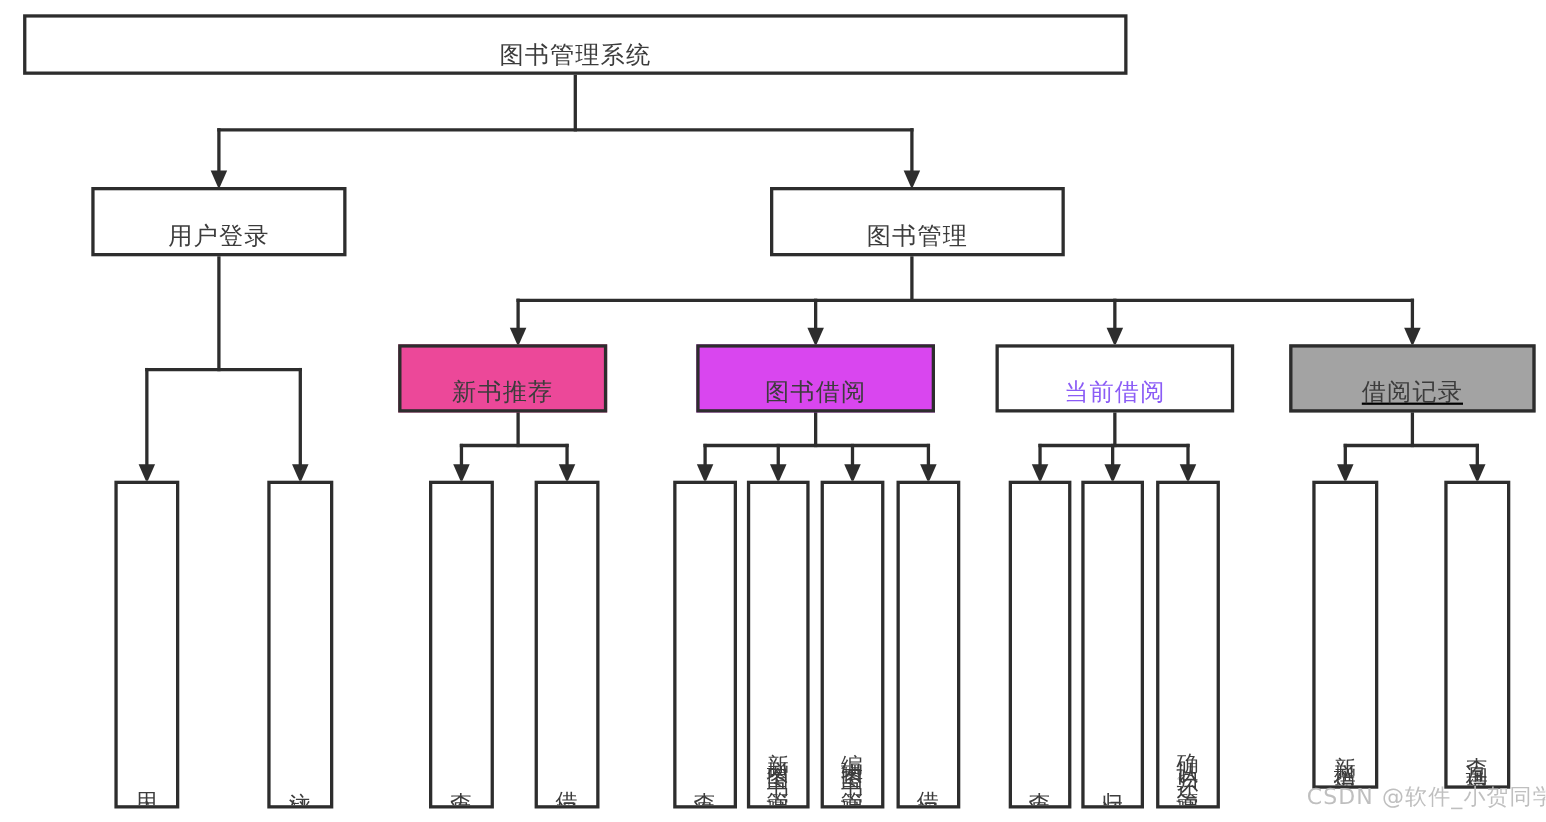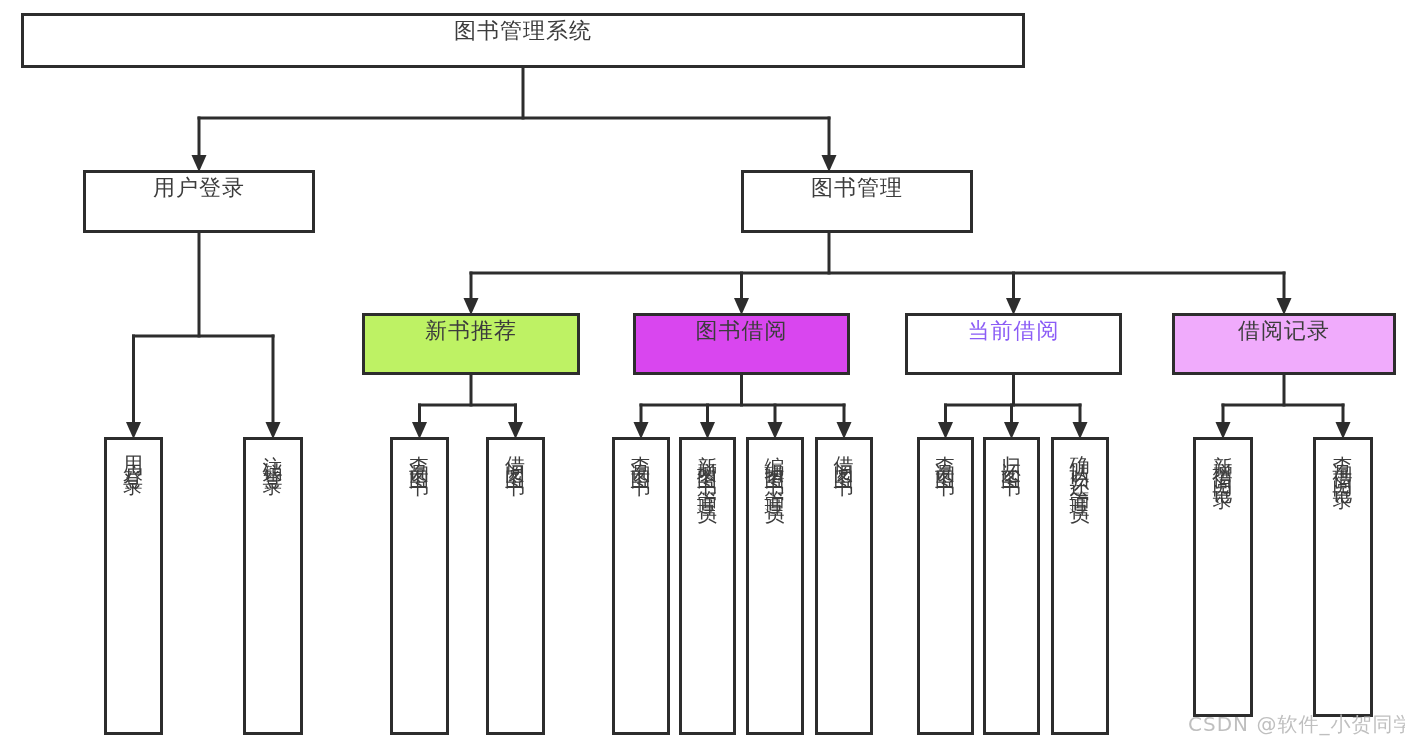--- a/index.html
+++ b/index.html
@@ -4,21 +4,21 @@
 <style>
   html,body{margin:0;padding:0;background:#fff;}
   .stage{
     position:relative;overflow:hidden;background:#fff;
     font-family:"DejaVu Sans","Liberation Sans",sans-serif;
   }
   .stage svg{position:absolute;left:0;top:0;z-index:0;}
   .node{
     position:absolute;box-sizing:border-box;z-index:1;
     border:3px solid #f97316;background:#fff;
-    display:flex;align-items:flex-start;justify-content:center;overflow:hidden;
+    display:flex;align-items:flex-end;justify-content:center;overflow:hidden;
   }
   .node.h .label{
     font-size:22px;color:#3c3c3c;letter-spacing:1px;white-space:nowrap;
   }
   .node.v .label{
     writing-mode:vertical-rl;text-orientation:mixed;
     font-size:20px;color:#3c3c3c;letter-spacing:7px;line-height:1;
   }
   .watermark{
     position:absolute;z-index:5;white-space:nowrap;
@@ -83,33 +83,33 @@
       <line x1="1343" y1="405" x2="1343" y2="427" stroke="#2d2d2d" stroke-width="3" stroke-linecap="square"></line>
       <polygon points="1335.5,422 1350.5,422 1343,439" fill="#2d2d2d"></polygon>
     </svg>
   <div class="watermark" style="left: 1188px; top: 711px; color: rgb(185, 185, 185); font-size: 20px;">CSDN @软件_小贺同学</div>
 <div class="node h" style="left: 21px; top: 13px; width: 1004px; height: 55px; border-color: rgb(45, 45, 45); background: rgb(255, 255, 255);">
       <span class="label" style="color: rgb(60, 60, 60);">图书管理系统</span>
     </div>
     <div class="node h" style="left: 83px; top: 170px; width: 232px; height: 63px; border-color: rgb(45, 45, 45); background: rgb(255, 255, 255);">
       <span class="label" style="color: rgb(60, 60, 60);">用户登录</span>
     </div>
-    <div class="node h" style="left: 741px; top: 170px; width: 232px; height: 63px; border-color: rgb(45, 45, 45); background: rgb(255, 255, 255);">
+    <div class="node h" style="left: 700px; top: 170px; width: 268px; height: 63px; border-color: rgb(45, 45, 45); background: rgb(255, 255, 255);">
       <span class="label" style="color: rgb(60, 60, 60);">图书管理</span>
     </div>
-    <div class="node h" style="left: 362px; top: 313px; width: 218px; height: 62px; border-color: rgb(45, 45, 45); background: #bef264;">
+    <div class="node h" style="left: 362px; top: 313px; width: 190px; height: 62px; border-color: rgb(45, 45, 45); background: #ec4899;">
       <span class="label" style="color: rgb(60, 60, 60);">新书推荐</span>
     </div>
     <div class="node h" style="left: 633px; top: 313px; width: 217px; height: 62px; border-color: rgb(45, 45, 45); background: #d946ef;">
       <span class="label" style="color: rgb(60, 60, 60);">图书借阅</span>
     </div>
     <div class="node h" style="left: 905px; top: 313px; width: 217px; height: 62px; border-color: rgb(45, 45, 45); background: rgb(255, 255, 255);">
       <span class="label" style="color: #8b5cf6;">当前借阅</span>
     </div>
-    <div class="node h" style="left: 1172px; top: 313px; width: 224px; height: 62px; border-color: rgb(45, 45, 45); background: #f0abfc;">
+    <div class="node h" style="left: 1172px; top: 313px; width: 224px; height: 62px; border-color: rgb(45, 45, 45); background: #a3a3a3; text-decoration: underline;">
       <span class="label" style="color: rgb(60, 60, 60);">借阅记录</span>
     </div>
     <div class="node v" style="left: 104px; top: 437px; width: 59px; height: 298px; border-color: rgb(45, 45, 45); background: rgb(255, 255, 255);">
       <span class="label" style="color: rgb(60, 60, 60);">用户登录</span>
     </div>
     <div class="node v" style="left: 243px; top: 437px; width: 60px; height: 298px; border-color: rgb(45, 45, 45); background: rgb(255, 255, 255);">
       <span class="label" style="color: rgb(60, 60, 60);">注销登录</span>
     </div>
     <div class="node v" style="left: 390px; top: 437px; width: 59px; height: 298px; border-color: rgb(45, 45, 45); background: rgb(255, 255, 255);">
       <span class="label" style="color: rgb(60, 60, 60);">查询图书</span>

